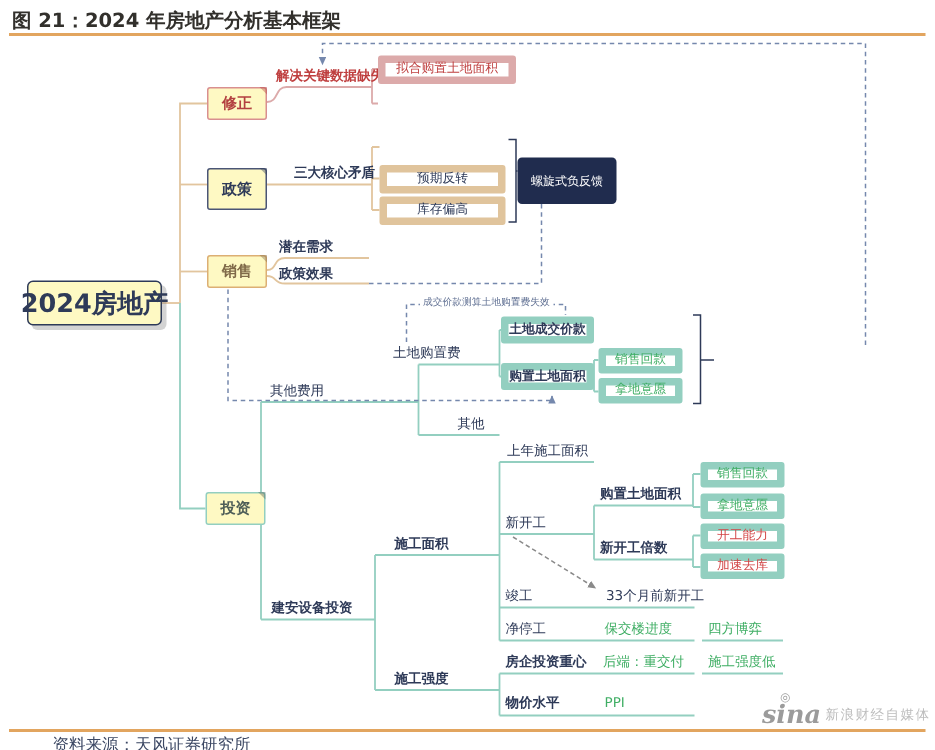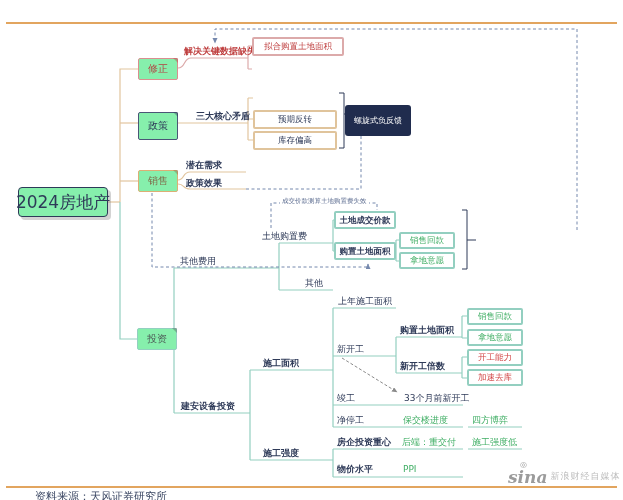--- a/index.html
+++ b/index.html
@@ -7,32 +7,32 @@
   body{font-family:"DejaVu Sans","Liberation Sans",sans-serif;}
   .stage{position:relative;width:623px;height:500px;background:#fff;overflow:hidden}
   svg.wires{position:absolute;left:0;top:0;pointer-events:none}
 
   .lbl{position:absolute;font-size:9px;line-height:11px;color:#2e3a58;white-space:nowrap}
   .b{font-weight:bold}
   .red{color:#bf3f3f}
   .grn{color:#3fae64}
 
   .box{position:absolute;display:flex;align-items:center;justify-content:center;background:#fff;
-       border:2px solid #fca5a5;border-radius:2px;font-size:8.5px;line-height:1;white-space:nowrap}
+       border:5px solid #fca5a5;border-radius:2px;font-size:8.5px;line-height:1;white-space:nowrap}
   .pink{border-color:#dcaaaa;color:#bf3f3f}
   .tanb{border-color:#e0c49c;color:#2e3a58}
   .tealb{border-color:#93cfc0;color:#2e3a58;font-weight:bold}
   .tealg{border-color:#93cfc0;color:#3fae64}
   .tealr{border-color:#93cfc0;color:#d24444}
 
   .note{position:absolute;background:#202c4e;color:#fff;border-radius:3px;display:flex;
         align-items:center;justify-content:center;font-size:8px;line-height:1;white-space:nowrap}
 
-  .node{position:absolute;display:flex;align-items:center;justify-content:center;background:#86efac;
-        border:1.2px solid #999;border-radius:2px;font-size:10px;font-weight:normal;white-space:nowrap}
+  .node{position:absolute;display:flex;align-items:center;justify-content:center;background:#fef9c3;
+        border:1.2px solid #999;border-radius:2px;font-size:10px;font-weight:bold;white-space:nowrap}
   .node::after{content:"";position:absolute;top:-1px;right:-1px;border-top:5px solid currentColor;
         border-left:5px solid transparent;opacity:.4}
   .n-root{left:18px;top:187px;width:90px;height:30px;border-color:#2e3a58;color:#2e3a58;
         font-size:17px;border-radius:4px;box-shadow:3px 3px 0 rgba(130,130,130,.35)}
   .n-root::after{display:none}
   .n-fix{left:138px;top:58px;width:40px;height:22px;border-color:#d98f8f;color:#b34040}
   .n-policy{left:138px;top:112px;width:40px;height:28px;border-color:#4a5576;color:#2e3a58}
   .n-sales{left:138px;top:170px;width:40px;height:22px;border-color:#dcaf74;color:#806a49}
   .n-invest{left:137px;top:328px;width:40px;height:22px;border-color:#93cfc0;color:#4e5e58}
 
@@ -161,20 +161,21 @@
     <g stroke="#7588ad" fill="none" stroke-width="1" stroke-dasharray="3 2.5">
       <path d="M152,193 V267 H368 V264" marker-end="url(#ah-n)"></path>
       <path d="M246,189 H361 V122"></path>
       <path d="M271,228 V203 H377 V210"></path>
       <path d="M577,230 V29 H215 V43" marker-end="url(#ah-n)"></path>
     </g>
 
     <path d="M342,358 L397,392" stroke="#8a8a8a" stroke-width="1" stroke-dasharray="3 2" fill="none" marker-end="url(#ah-g)"></path>
   </svg>
 
+  <div class="p-title">图 21：2024 年房地产分析基本框架</div>
   <div class="hr hr1"></div>
 
   <div class="node n-root">2024房地产</div>
   <div class="node n-fix">修正</div>
   <div class="node n-policy">政策</div>
   <div class="node n-sales">销售</div>
   <div class="node n-invest">投资</div>
 
   <div class="lbl b red l-fix-issue">解决关键数据缺失</div>
   <div class="box pink bx-fit1">拟合购置土地面积</div>

